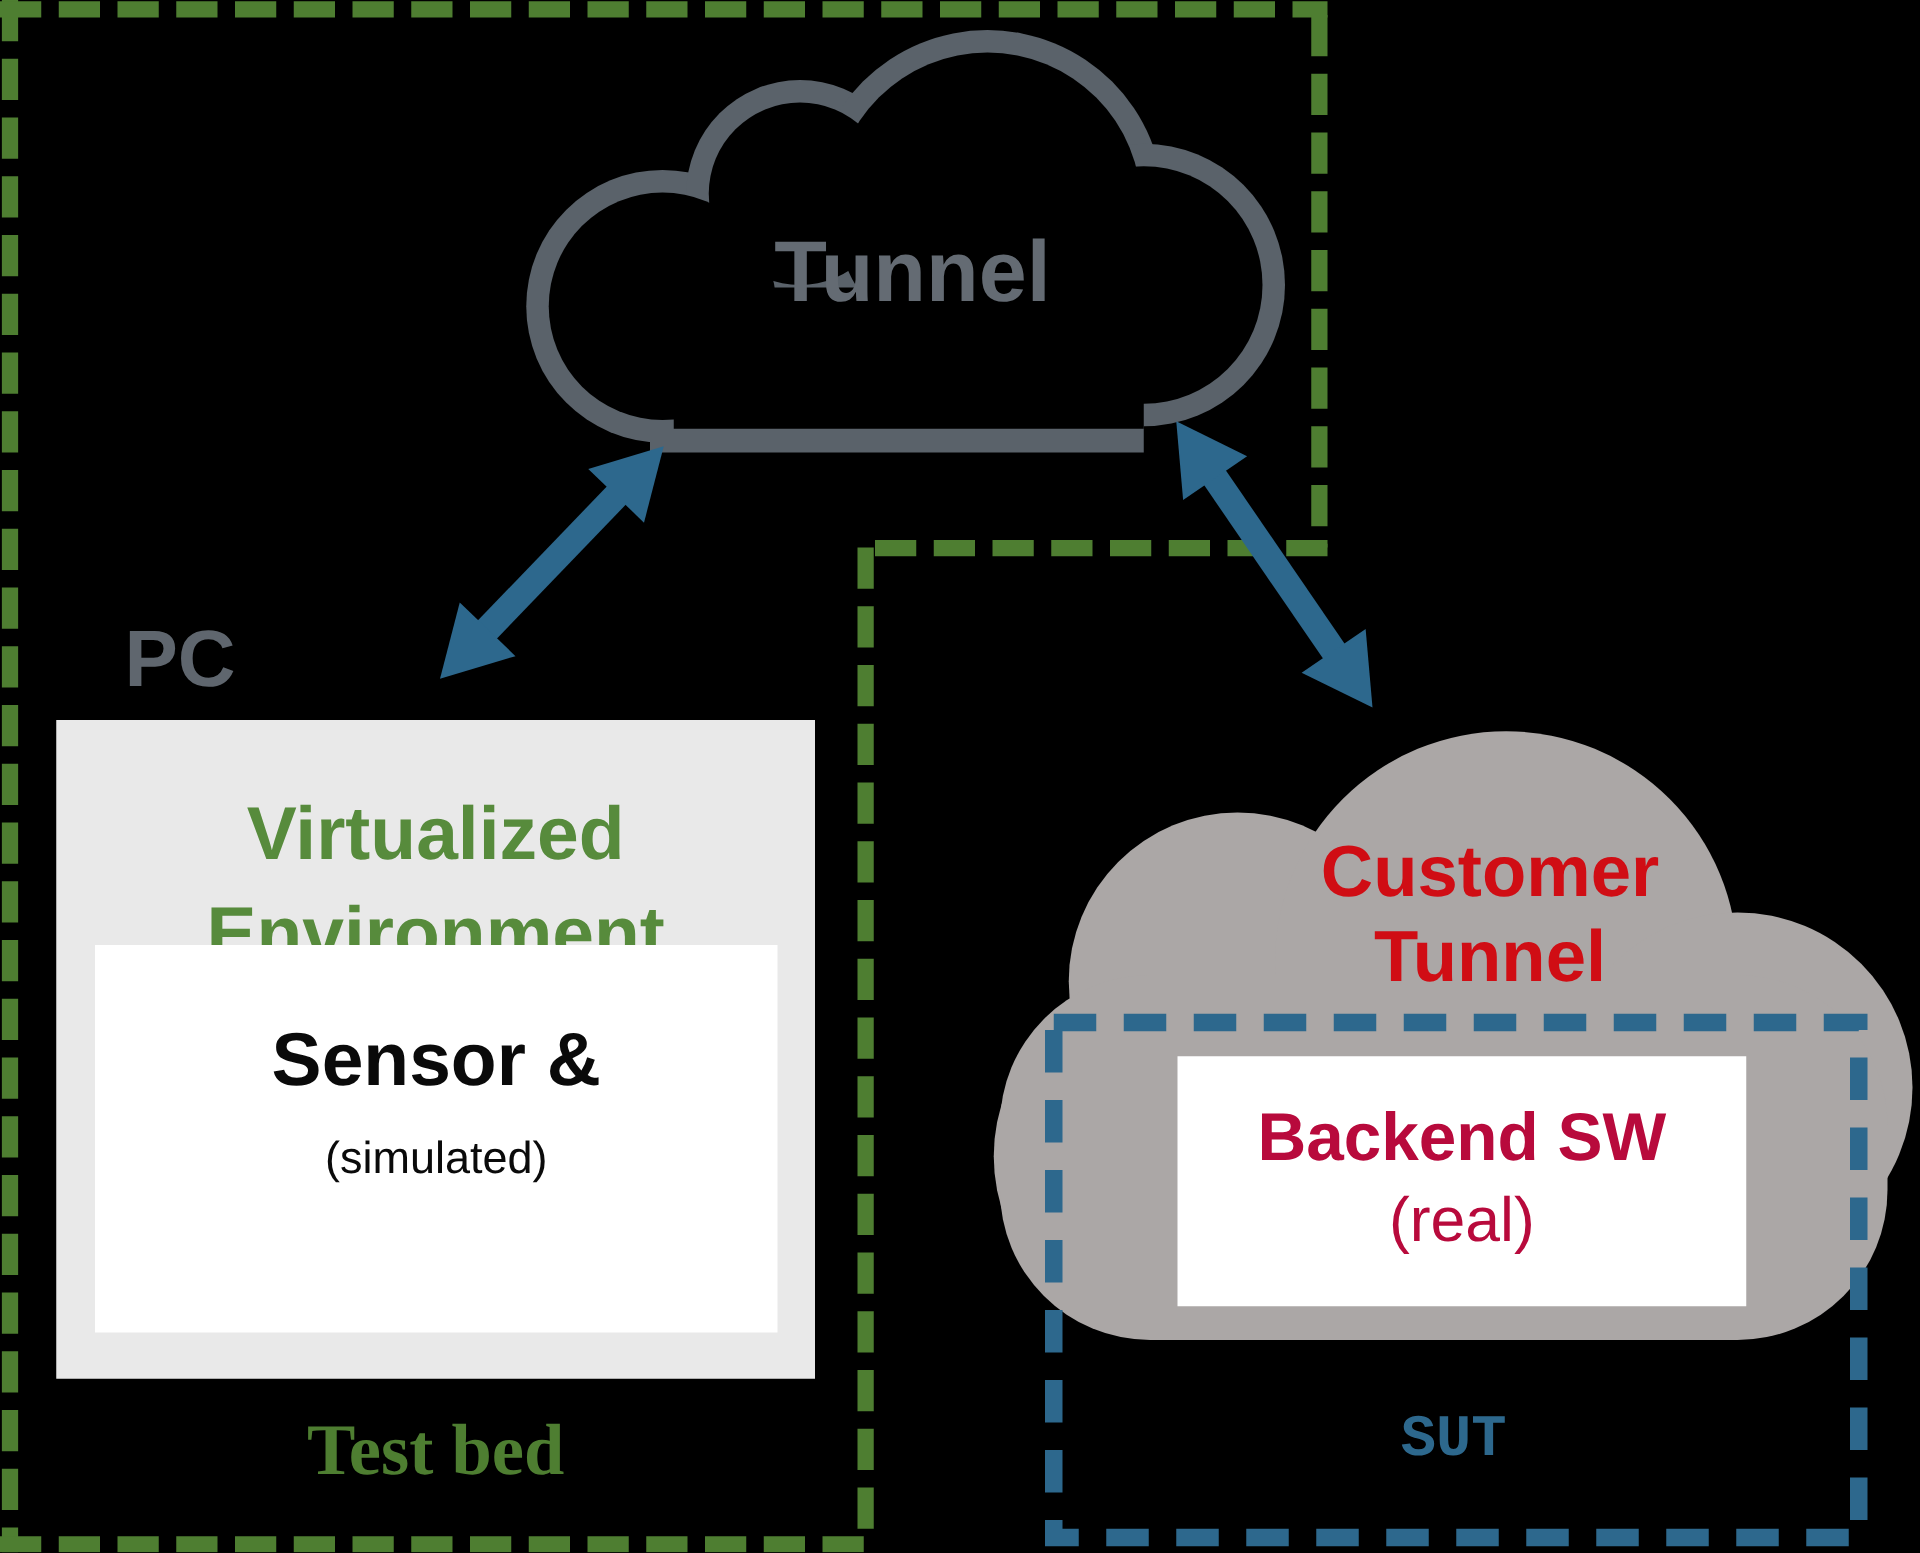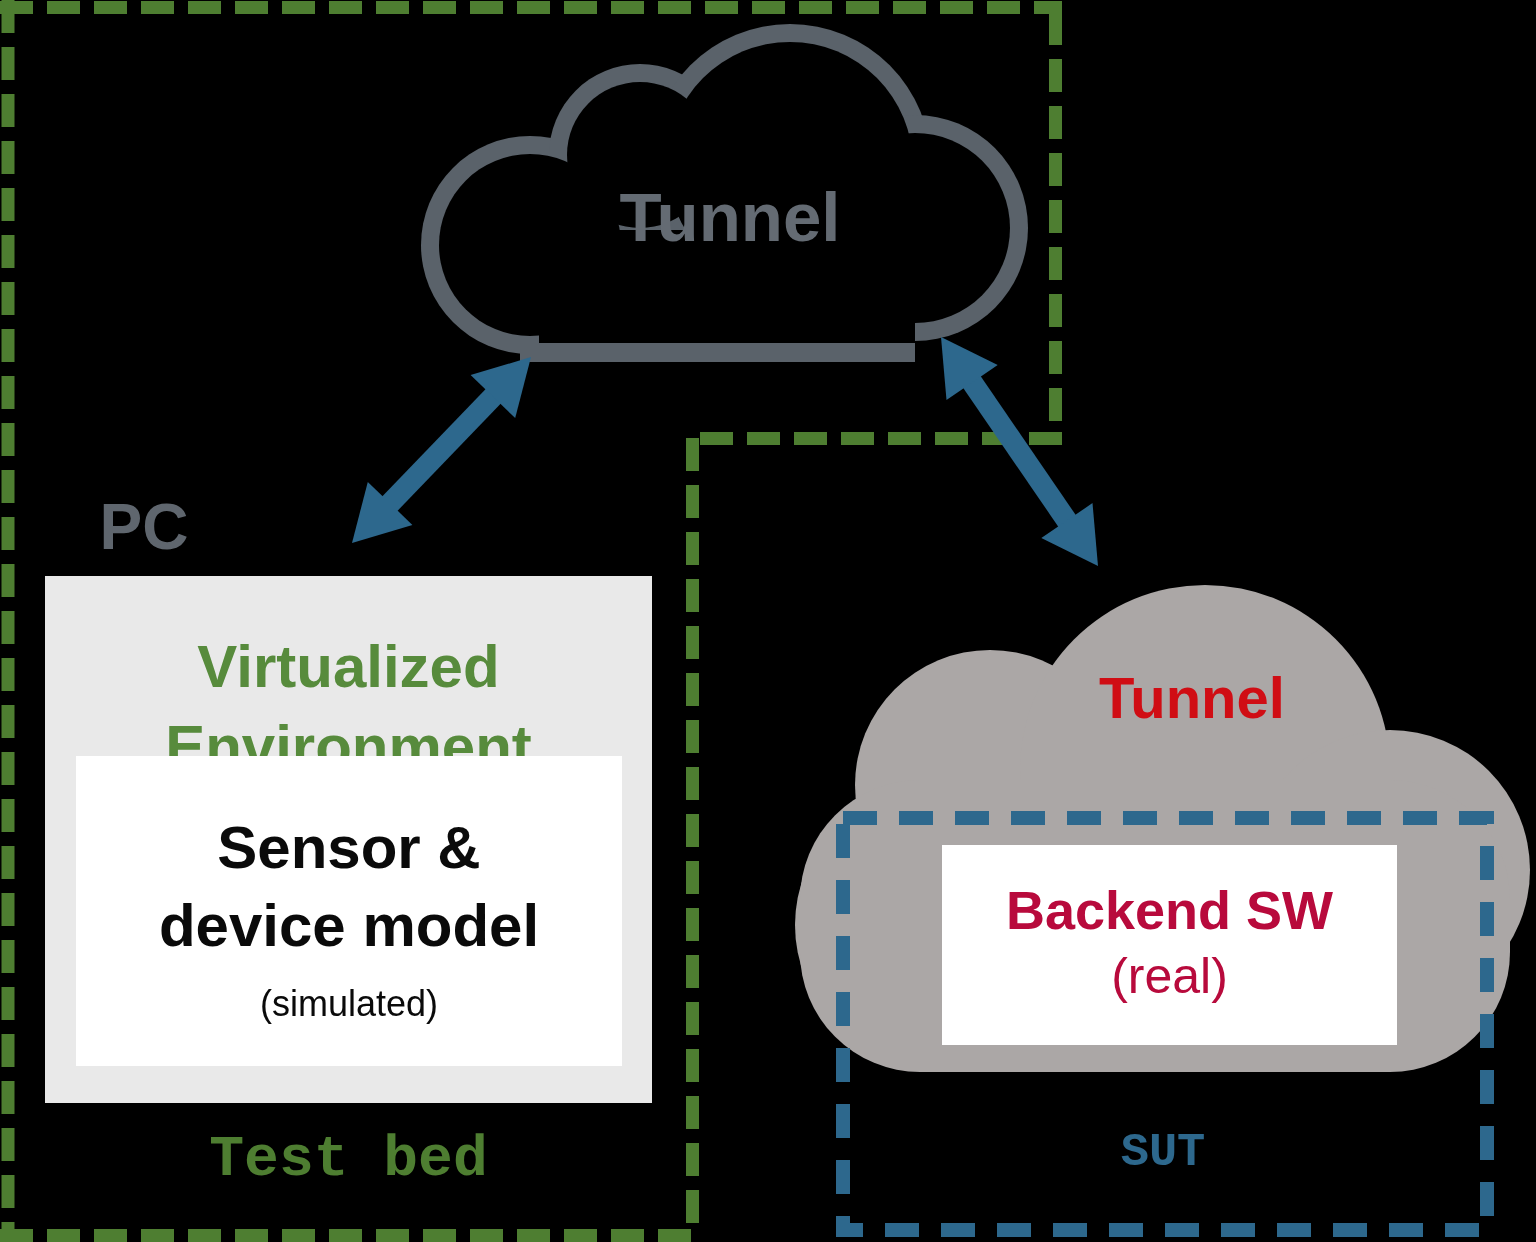--- a/index.html
+++ b/index.html
@@ -17,21 +17,21 @@
   .arrow-head{fill:var(--blue);}
   .arrow-shaft{stroke:var(--blue);stroke-width:21;fill:none;}
   .lbl{position:absolute;text-align:center;white-space:nowrap;}
   .tunnel-label{left:505px;top:178px;width:450px;font-size:69px;line-height:80px;font-weight:bold;color:var(--tunnel-text);}
   .pc-label{left:44px;top:495px;width:200px;text-align:center;font-size:64px;line-height:64px;font-weight:bold;color:var(--pc-text);}
   .pc-box{position:absolute;left:45px;top:576px;width:607px;height:527px;background:var(--panel-gray);}
   .virt-label{left:45px;top:627px;width:607px;font-size:60px;line-height:80px;font-weight:bold;color:var(--green-text);}
   .sensor-box{position:absolute;left:76px;top:756px;width:546px;height:310px;background:var(--box-white);}
   .sensor-label{left:76px;top:809px;width:546px;font-size:60px;line-height:78px;font-weight:bold;color:var(--text-black);}
   .sensor-label .light{font-size:36px;font-weight:normal;}
-  .testbed-label{left:45px;top:1131px;width:607px;font-family:Liberation Mono, monospace;font-size:58px;line-height:58px;font-weight:bold;color:var(--green-line);}
+  .testbed-label{left:45px;top:1131px;width:607px;font-family:Liberation Serif, serif;font-size:58px;line-height:58px;font-weight:bold;color:var(--green-line);}
   .customer-label{left:992px;top:664px;width:400px;font-size:58px;line-height:68px;font-weight:bold;color:var(--customer-red);}
   .backend-box{position:absolute;left:942px;top:845px;width:455px;height:200px;background:var(--box-white);}
   .backend-label{left:942px;top:877px;width:455px;font-size:54px;line-height:66px;font-weight:bold;color:var(--backend-red);}
   .backend-label .light{font-size:50px;font-weight:normal;}
   .sut-label{left:1063px;top:1125px;width:200px;font-family:"Liberation Mono","DejaVu Sans Mono",monospace;font-size:47px;line-height:56px;font-weight:bold;color:var(--blue);}
 </style>
 </head>
 <body>
 
 <div id="canvas">
@@ -95,27 +95,27 @@
 
   <div class="lbl virt-label">
     <div>Virtualized</div>
     <div>Environment</div>
   </div>
 
   <div class="sensor-box"></div>
 
   <div class="lbl sensor-label">
     <div>Sensor &amp;</div>
-    <div>device model</div>
     <div class="light">(simulated)</div>
   </div>
 
   <div class="lbl testbed-label">Test bed</div>
 
   <div class="lbl customer-label">
+    <div>Customer</div>
     <div>Tunnel</div>
   </div>
 
   <div class="backend-box"></div>
 
   <div class="lbl backend-label">
     <div>Backend SW</div>
     <div class="light">(real)</div>
   </div>
 

